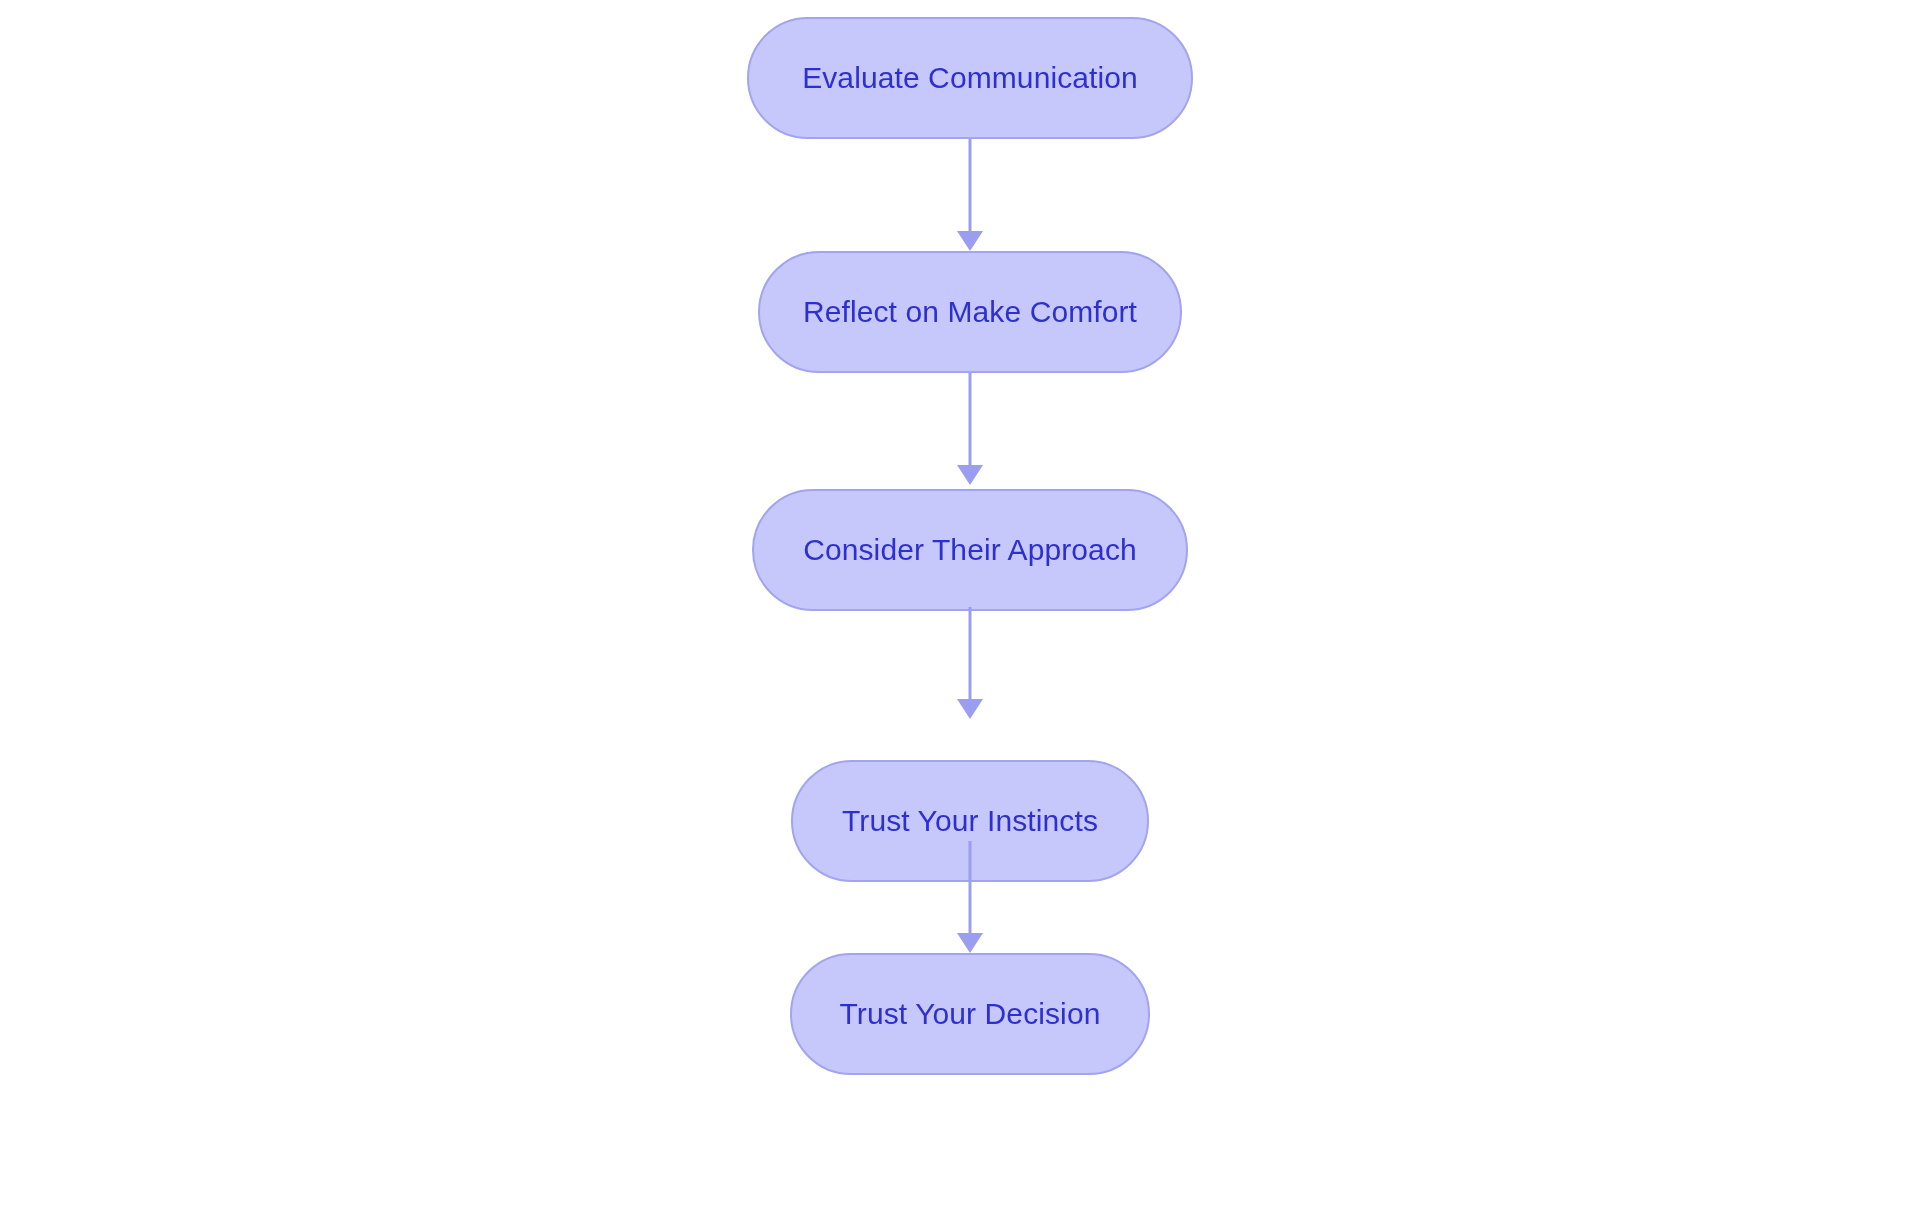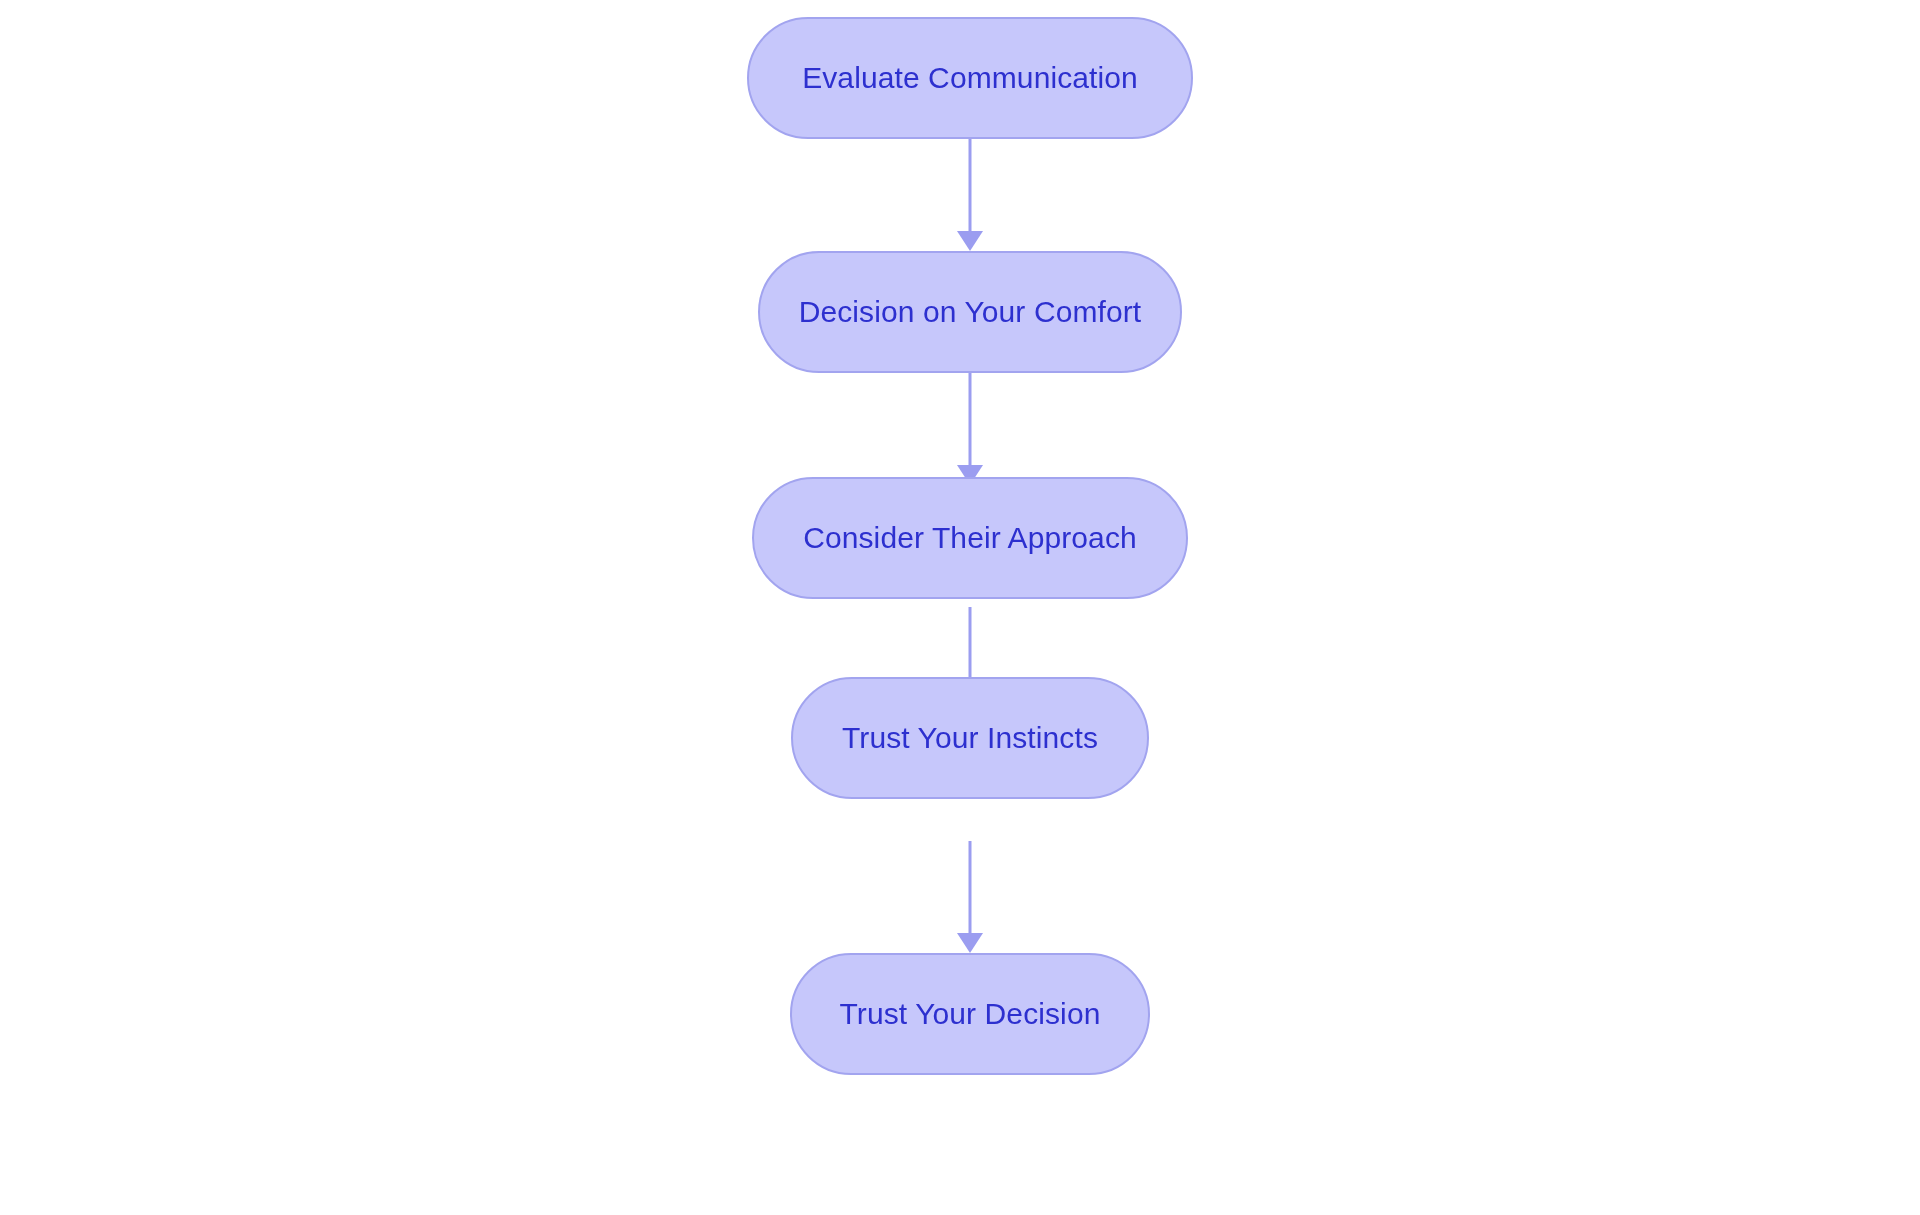--- a/index.html
+++ b/index.html
@@ -111,38 +111,38 @@
   <div class="node" style="left:970px; top:17px; width:446px; height:122px;">
     <span class="node-label">Evaluate Communication</span>
   </div>
 
   <div class="connector" style="left:970px; top:139px; height:112px;">
     <div class="shaft" style="height:92px;"></div>
     <div class="head"></div>
   </div>
 
   <div class="node" style="left:970px; top:251px; width:424px; height:122px;">
-    <span class="node-label">Decision on Your Comfort</span>
+    <span class="node-label">Reflect on Make Comfort</span>
   </div>
 
   <div class="connector" style="left:970px; top:373px; height:112px;">
     <div class="shaft" style="height:92px;"></div>
     <div class="head"></div>
   </div>
 
-  <div class="node" style="left:970px; top:477px; width:436px; height:122px;">
+  <div class="node" style="left:970px; top:489px; width:436px; height:122px;">
     <span class="node-label">Consider Their Approach</span>
   </div>
 
   <div class="connector" style="left:970px; top:607px; height:112px;">
     <div class="shaft" style="height:92px;"></div>
     <div class="head"></div>
   </div>
 
-  <div class="node" style="left:970px; top:677px; width:358px; height:122px;">
+  <div class="node" style="left:970px; top:760px; width:358px; height:122px;">
     <span class="node-label">Trust Your Instincts</span>
   </div>
 
   <div class="connector" style="left:970px; top:841px; height:112px;">
     <div class="shaft" style="height:92px;"></div>
     <div class="head"></div>
   </div>
 
   <div class="node" style="left:970px; top:953px; width:360px; height:122px;">
     <span class="node-label">Trust Your Decision</span>

